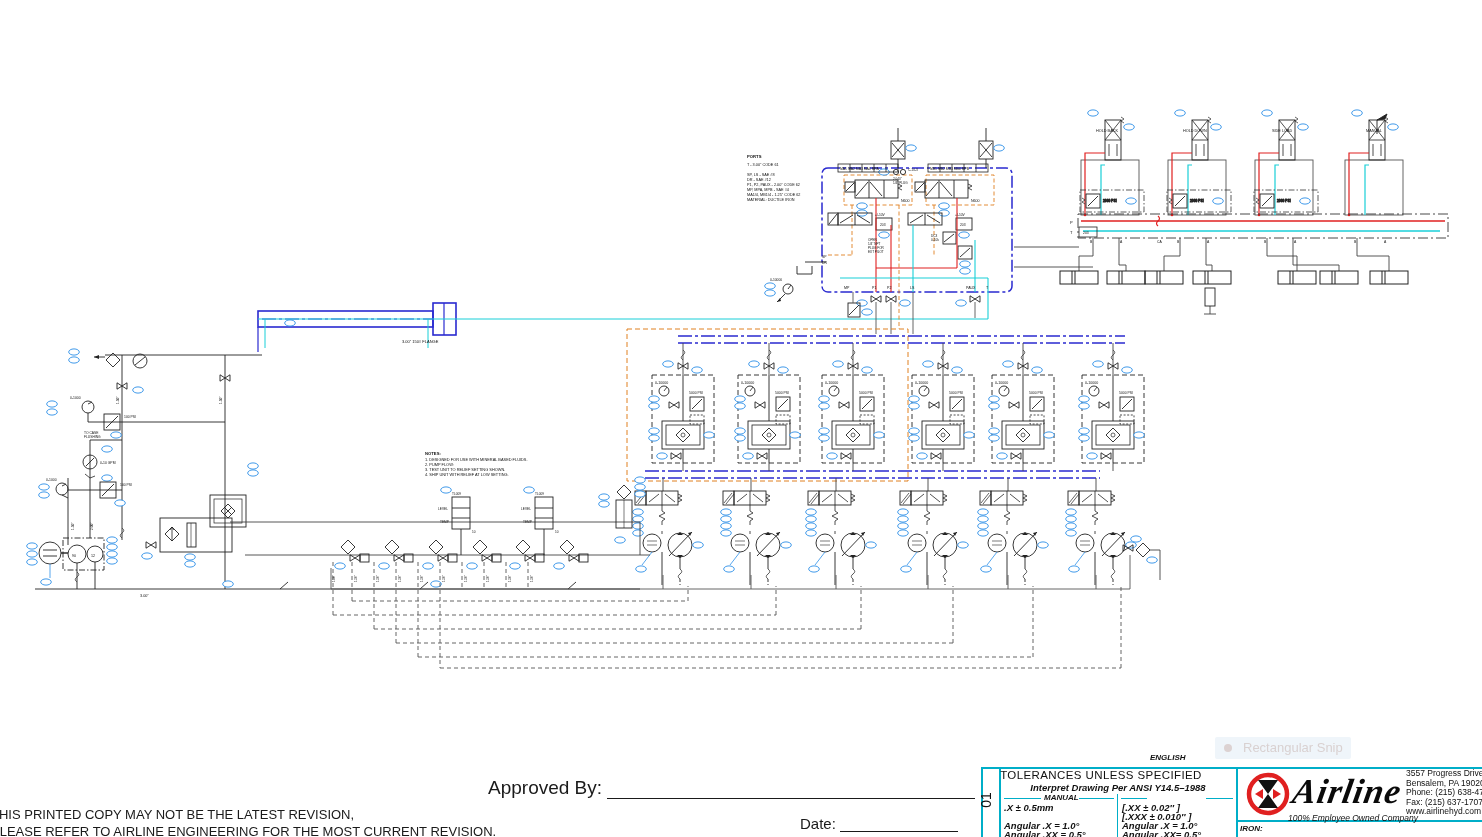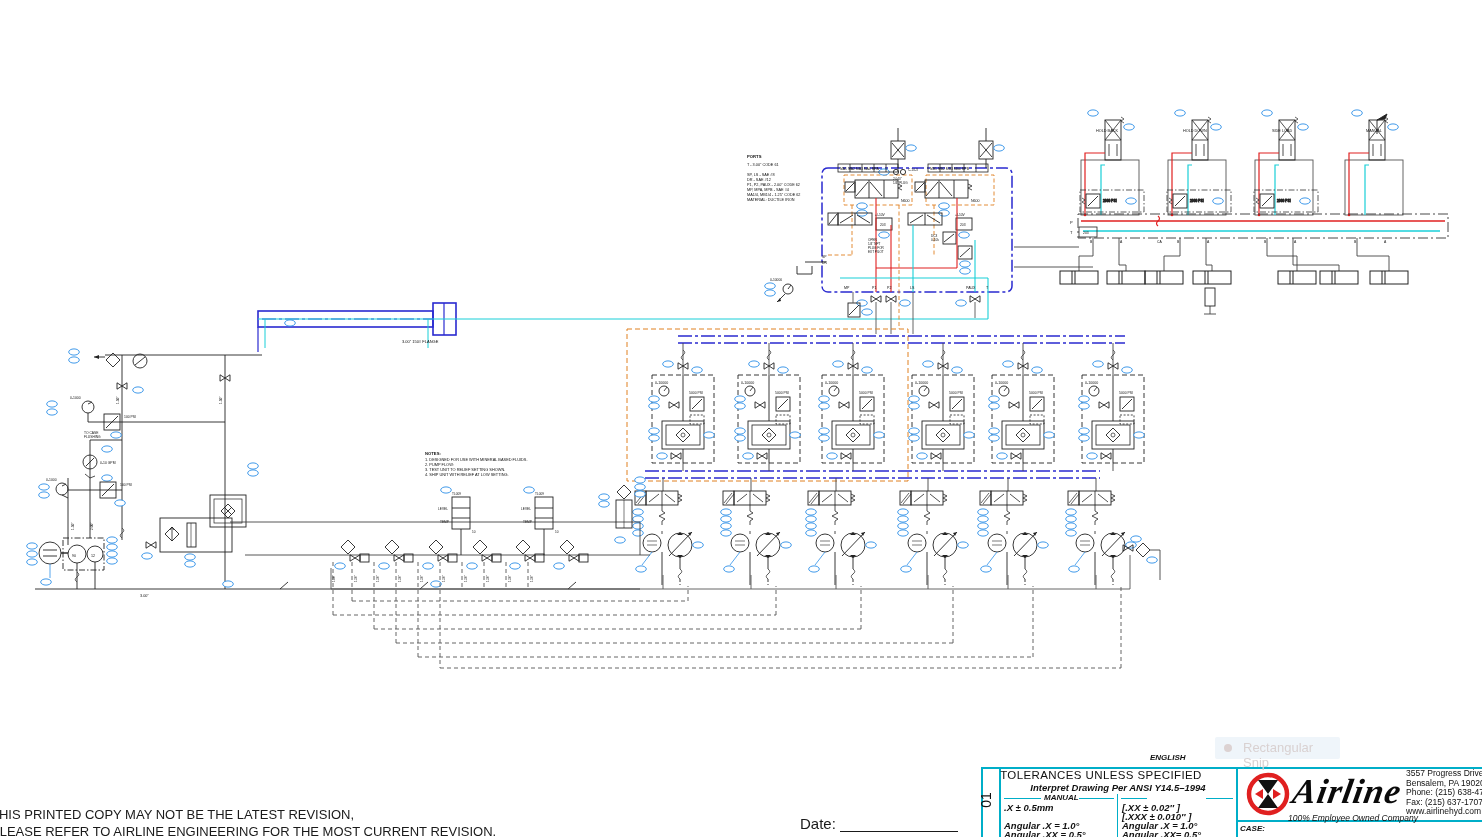--- a/index.html
+++ b/index.html
@@ -20,21 +20,21 @@
   .tol-sub{left:1000px;top:782px;width:236px;text-align:center;font-size:9.5px;font-style:italic;font-weight:bold;}
   .col-hdr{font-size:8px;font-style:italic;font-weight:bold;}
   .tol-row{font-size:9.5px;font-style:italic;font-weight:bold;}
   .sheet01{left:978px;top:792px;font-size:14px;color:#111;transform:rotate(-90deg);transform-origin:center;}
   .brand{left:1293px;top:772px;font-family:"Liberation Serif",serif;font-style:italic;font-weight:bold;
     font-size:35px;color:#0a0a0a;transform:skewX(-10deg);letter-spacing:1px;}
   .tagline{left:1288px;top:813px;font-size:8.5px;font-style:italic;color:#111;}
   .addr{left:1406px;top:769px;font-size:8.5px;color:#111;line-height:9.6px;white-space:nowrap;}
   .titlelbl{left:1240px;top:824px;font-size:8px;font-style:italic;font-weight:bold;color:#111;}
   
-  .tip{left:1215px;top:737px;width:125px;height:22px;background:#eff5fa;border-radius:2px;}
+  .tip{left:1215px;top:737px;width:136px;height:22px;background:#eff5fa;border-radius:2px;}
   .tip .dot{position:absolute;left:9px;top:7px;width:8px;height:8px;border-radius:50%;background:#dcd2d2;}
   .tip .txt{position:absolute;left:28px;top:3px;font-size:13px;color:#d9d1d1;}
 </style>
 </head>
 <body>
 
 <div id="canvas">
 
 <svg class="abs" style="left:0;top:0" width="1482" height="837" viewBox="0 0 1482 837">
   <defs>
@@ -663,39 +663,43 @@
     <text x="1354" y="243" font-size="3.4">B</text>
     <text x="1384" y="243" font-size="3.4">A</text>
   </g>
 </svg>
 
   <div class="abs warn">
     <div>THIS PRINTED COPY MAY NOT BE THE LATEST REVISION,</div>
     <div>PLEASE REFER TO AIRLINE ENGINEERING FOR THE MOST CURRENT REVISION.</div>
   </div>
 
+  <div class="abs appr">
+    <span>Approved By:</span>
+    <span class="uline" style="width:368px"></span>
+  </div>
   <div class="abs date">
     <span>Date:</span>
     <span class="uline" style="width:118px"></span>
   </div>
 
   <div>
     <div class="tb-line" style="left:981px;top:767px;width:501px;height:1.5px"></div>
     <div class="tb-line" style="left:981px;top:767px;width:1.5px;height:70px"></div>
     <div class="tb-line" style="left:999px;top:767px;width:1.5px;height:70px"></div>
     <div class="tb-line" style="left:1236px;top:767px;width:1.5px;height:70px"></div>
     <div class="tb-line" style="left:1117px;top:794px;width:1.2px;height:43px"></div>
     <div class="tb-line" style="left:1236px;top:820px;width:246px;height:1.5px"></div>
     <div class="tb-line" style="left:1004px;top:798px;width:37px;height:1px"></div>
     <div class="tb-line" style="left:1079px;top:798px;width:35px;height:1px"></div>
     <div class="tb-line" style="left:1121px;top:798px;width:26px;height:1px"></div>
     <div class="tb-line" style="left:1206px;top:798px;width:27px;height:1px"></div>
     <div class="abs sheet01">01</div>
     <div class="tb-text tol-title">TOLERANCES UNLESS SPECIFIED</div>
-    <div class="tb-text tol-sub">Interpret  Drawing  Per  ANSI  Y14.5–1994</div>
+    <div class="tb-text tol-sub">Interpret  Drawing  Per  ANSI  Y14.5–1988</div>
     <div class="tb-text col-hdr" style="left:1044px;top:793px;">MANUAL</div>
     <div class="tb-text col-hdr" style="left:1150px;top:753px;">ENGLISH</div>
     <div class="tb-text tol-row" style="left:1004px;top:802px;text-align:right;">.X      ±  0.5mm</div>
     <div class="tb-text tol-row" style="left:1004px;top:811px;margin-top:44px;">.XX    ±  0.25mm</div>
     <div class="tb-text tol-row" style="left:1004px;top:820px;">Angular .X    =   1.0°</div>
     <div class="tb-text tol-row" style="left:1004px;top:829px;">Angular .XX  =   0.5°</div>
     <div class="tb-text tol-row" style="left:1122px;top:802px;">[.XX  ±    0.02″ ]</div>
     <div class="tb-text tol-row" style="left:1122px;top:811px;">[.XXX ±  0.010″ ]</div>
     <div class="tb-text tol-row" style="left:1122px;top:820px;">Angular .X  =    1.0°</div>
     <div class="tb-text tol-row" style="left:1122px;top:829px;">Angular .XX=    0.5°</div>
@@ -708,21 +712,21 @@
     </svg>
     <div class="abs brand">Airline</div>
     <div class="abs tagline">100% Employee Owned Company</div>
     <div class="abs addr">
       <div>3557 Progress Drive,</div>
       <div>Bensalem, PA  19020</div>
       <div>Phone: (215) 638-4700</div>
       <div>Fax: (215) 637-1707</div>
       <div>www.airlinehyd.com</div>
     </div>
-    <div class="abs titlelbl">CASE:</div>
+    <div class="abs titlelbl">IRON:</div>
   </div>
 
   <div class="abs tip">
     <span class="dot"></span>
     <span class="txt">Rectangular Snip</span>
   </div>
 
 </div>
 
 </body></html>

